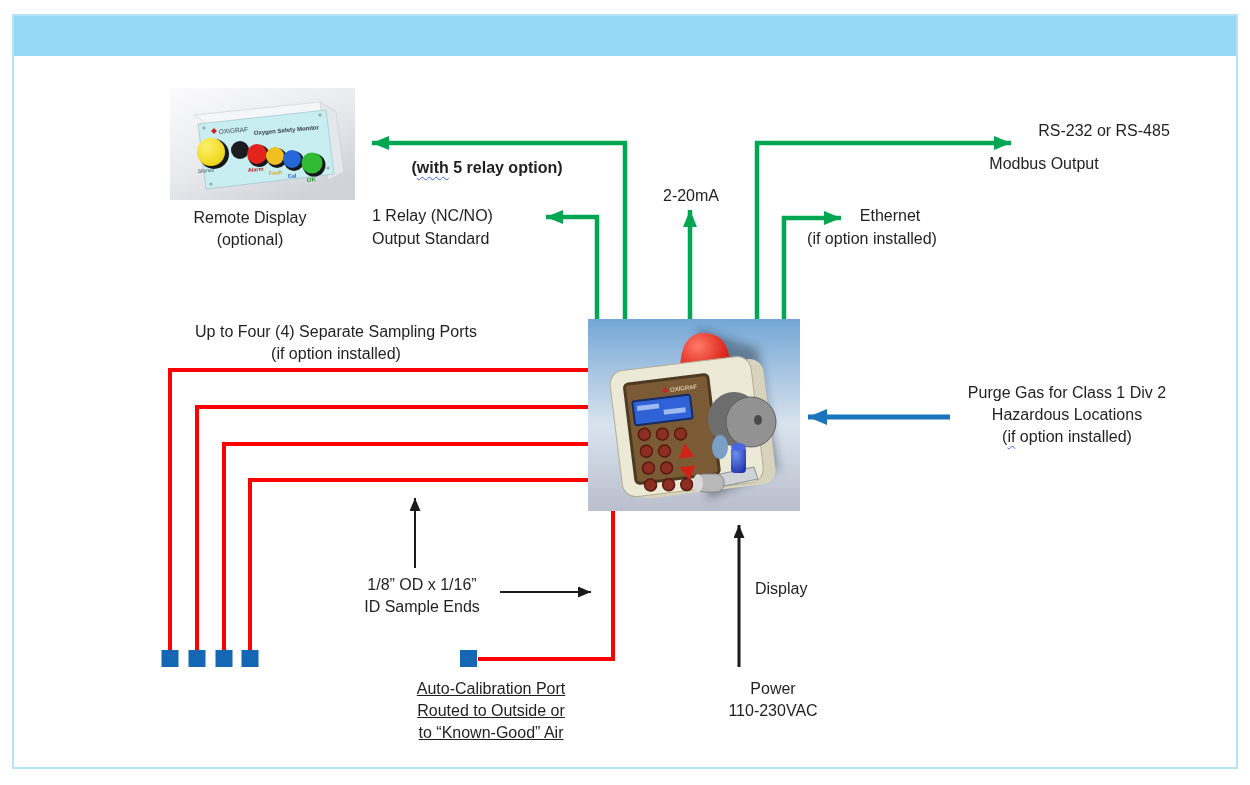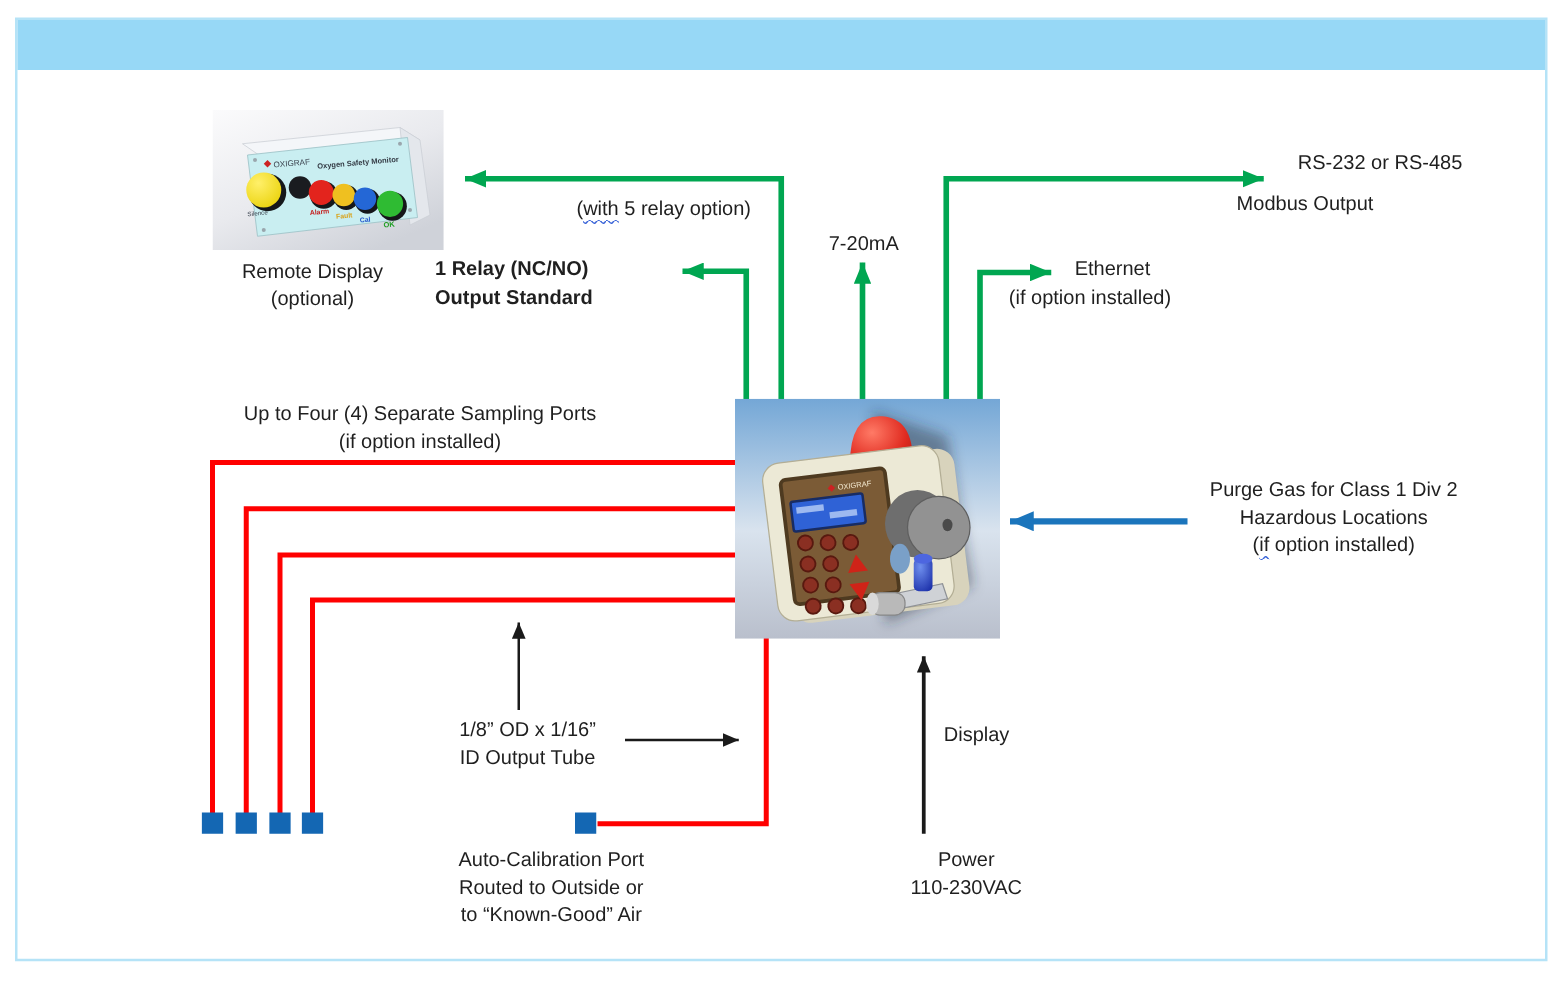--- a/index.html
+++ b/index.html
@@ -177,55 +177,55 @@
       <rect x="108" y="155" width="28" height="18" rx="8" fill="#b9b9b9" stroke="#888" stroke-width="1"></rect>
       <ellipse cx="110" cy="164" rx="5" ry="9" fill="#d9d9d9"></ellipse>
     </svg>
   </div>
 
   <div class="lbl" style="left:250px;top:207px;">
     <div>Remote Display</div>
     <div>(optional)</div>
   </div>
 
-  <div class="lbl" style="left:531px;top:157px;"><span>(</span><span class="sq">with</span><span> 5 relay option)</span></div>
-
-  <div class="lbl-left" style="left:348px;top:204px;font-weight:bold;">
+  <div class="lbl" style="left:487px;top:157px;font-weight:bold;"><span>(</span><span class="sq">with</span><span> 5 relay option)</span></div>
+
+  <div class="lbl-left" style="left:372px;top:204px;">
     <div>1 Relay (NC/NO)</div>
     <div>Output Standard</div>
   </div>
 
-  <div class="lbl" style="left:691px;top:185px;">7-20mA</div>
+  <div class="lbl" style="left:691px;top:185px;">2-20mA</div>
 
   <div class="lbl" style="left:1104px;top:120px;">RS-232 or RS-485</div>
   <div class="lbl" style="left:1044px;top:153px;">Modbus Output</div>
 
   <div class="lbl" style="left:890px;top:205px;">Ethernet</div>
   <div class="lbl" style="left:872px;top:228px;">(if option installed)</div>
 
   <div class="lbl" style="left:336px;top:321px;">
     <div>Up to Four (4) Separate Sampling Ports</div>
     <div>(if option installed)</div>
   </div>
 
   <div class="lbl" style="left:1067px;top:382px;">
     <div>Purge Gas for Class 1 Div 2</div>
     <div>Hazardous Locations</div>
     <div><span>(</span><span class="sq">if</span><span> option installed)</span></div>
   </div>
 
   <div class="lbl" style="left:422px;top:574px;">
     <div>1/8” OD x 1/16”</div>
-    <div>ID Output Tube</div>
+    <div>ID Sample Ends</div>
   </div>
 
   <div class="lbl-left" style="left:755px;top:577px;">Display</div>
 
 
-  <div class="lbl" style="left:441px;top:678px;">
+  <div class="lbl" style="left:491px;top:678px;text-decoration:underline;">
     <div>Auto-Calibration Port</div>
     <div>Routed to Outside or</div>
     <div>to “Known-Good” Air</div>
   </div>
 
   <div class="lbl" style="left:740px;top:678px;margin-left:33px;">
     <div>Power</div>
     <div>110-230VAC</div>
   </div>
 

